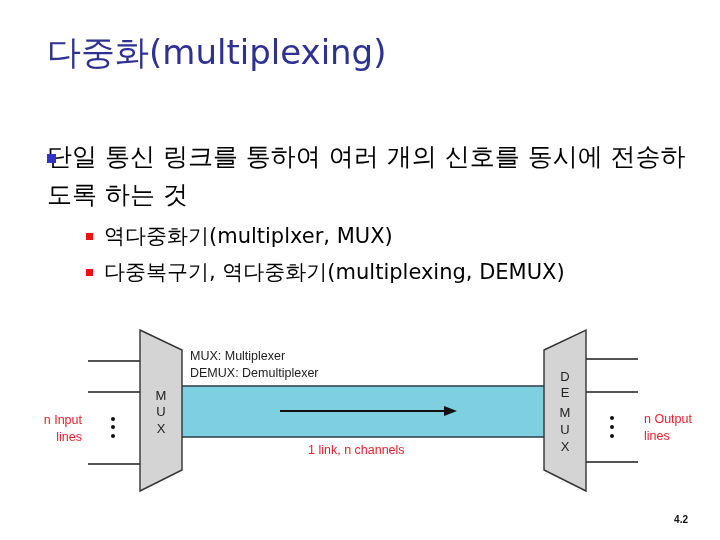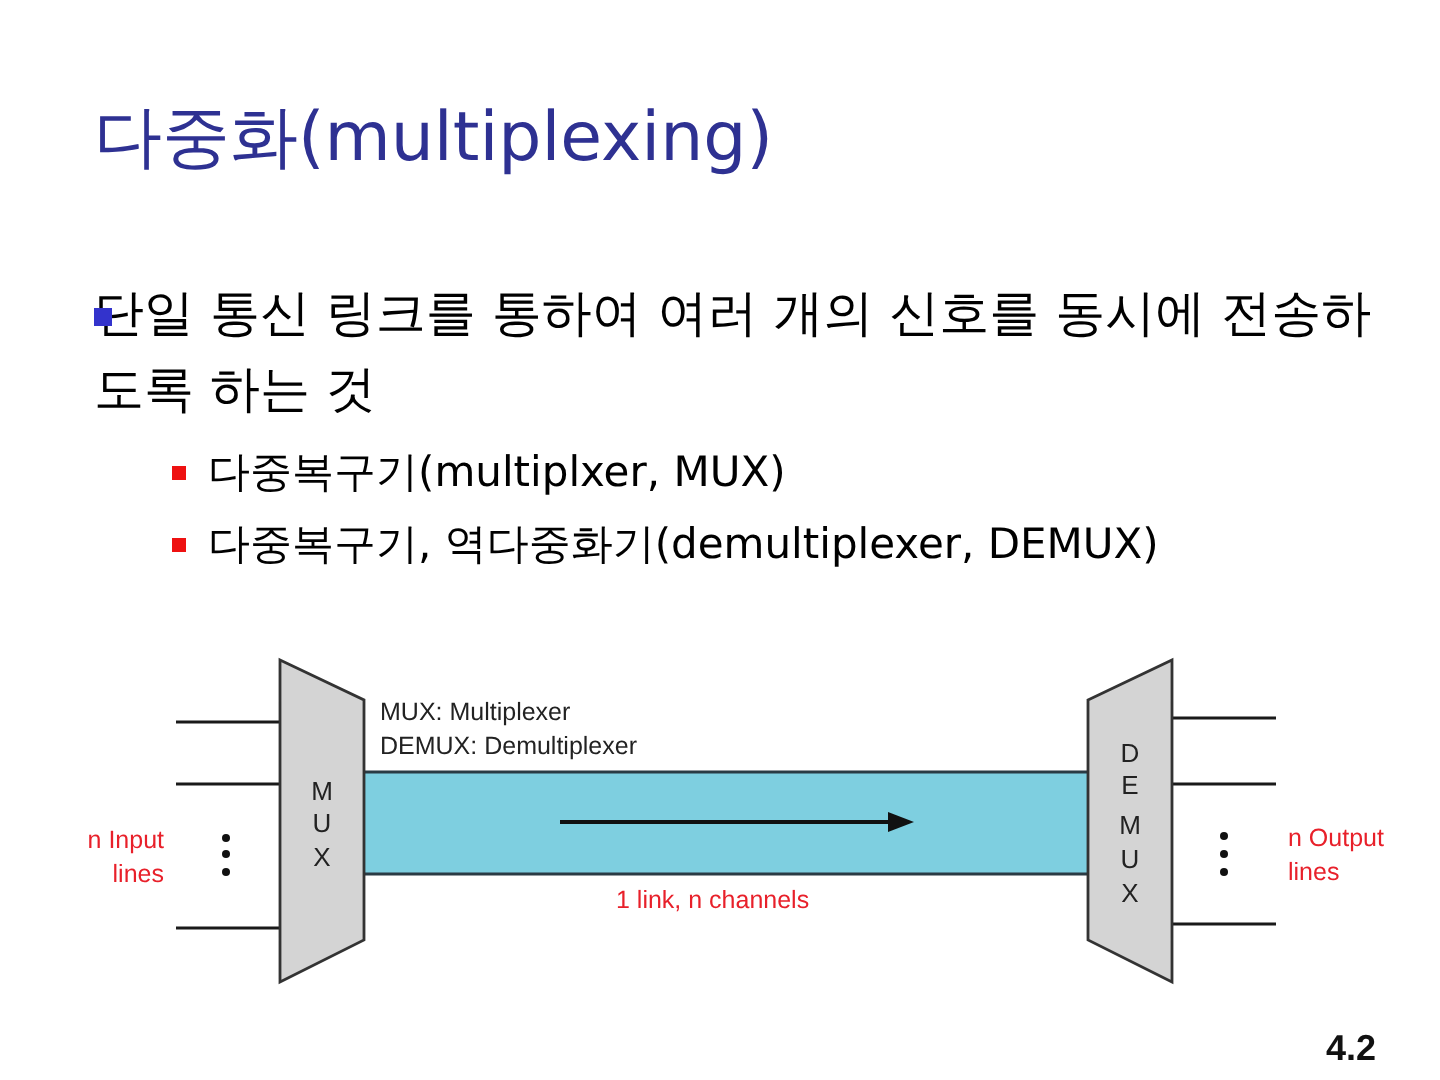--- a/index.html
+++ b/index.html
@@ -2,60 +2,60 @@
 <html><head>
 <meta charset="utf-8">
 <style>
   html, body { margin: 0; padding: 0; }
   body {
     width: 720px; height: 540px; background: #ffffff; position: relative; overflow: hidden;
     font-family: "DejaVu Sans", "Liberation Sans", sans-serif;
   }
   .title {
     position: absolute; left: 47px; top: 30px;
-    font-size: 34px; color: #2e3192; letter-spacing: 0px; white-space: nowrap; margin-top: 16px;
+    font-size: 34px; color: #2e3192; letter-spacing: 0px; white-space: nowrap;
   }
   .bullet-l1 {
     position: absolute; left: 47px; top: 138px; width: 650px;
     font-size: 25px; line-height: 38px; color: #000;
   }
   .bullet-l1 .sq {
     position: absolute; left: 0; top: 16px; width: 9px; height: 9px; background: #3333cc;
   }
   .bullet-l1 .txt { display: block; }
   .bullet-l2 {
     position: absolute; left: 86px; font-size: 21px; color: #000; white-space: nowrap;
   }
   .bullet-l2 .sq {
     position: absolute; left: 0; top: 11px; width: 7px; height: 7px; background: #ee1111;
   }
   .bullet-l2 .txt { margin-left: 18px; }
   .diagram { position: absolute; left: 0; top: 0; }
   .page-num {
     position: absolute; right: 32px; top: 514px;
-    font-family: "Liberation Sans", sans-serif; font-weight: bold; font-size: 18px; color: #111;
+    font-family: "Liberation Sans", sans-serif; font-weight: bold; font-size: 10px; color: #111;
   }
 </style>
 </head>
 <body>
 
 <div class="title">다중화(multiplexing)</div>
 
 <div class="bullet-l1">
   <span class="sq"></span>
   <span class="txt">단일 통신 링크를 통하여 여러 개의 신호를 동시에 전송하도록 하는 것</span>
 </div>
 
 <div class="bullet-l2" style="top:222px;">
   <span class="sq"></span>
-  <span class="txt">다중복구기(multiplxer, MUX)</span>
+  <span class="txt">역다중화기(multiplxer, MUX)</span>
 </div>
 <div class="bullet-l2" style="top:258px;">
   <span class="sq"></span>
-  <span class="txt">다중복구기, 역다중화기(demultiplexer, DEMUX)</span>
+  <span class="txt">다중복구기, 역다중화기(multiplexing, DEMUX)</span>
 </div>
 
 <svg class="diagram" width="720" height="540" xmlns="http://www.w3.org/2000/svg" font-family="Liberation Sans, sans-serif">
 
   <g stroke="#1a1a1a" stroke-width="1.6">
     <line x1="88" y1="361" x2="141" y2="361"></line>
     <line x1="88" y1="392" x2="141" y2="392"></line>
     <line x1="88" y1="464" x2="141" y2="464"></line>
   </g>
 

